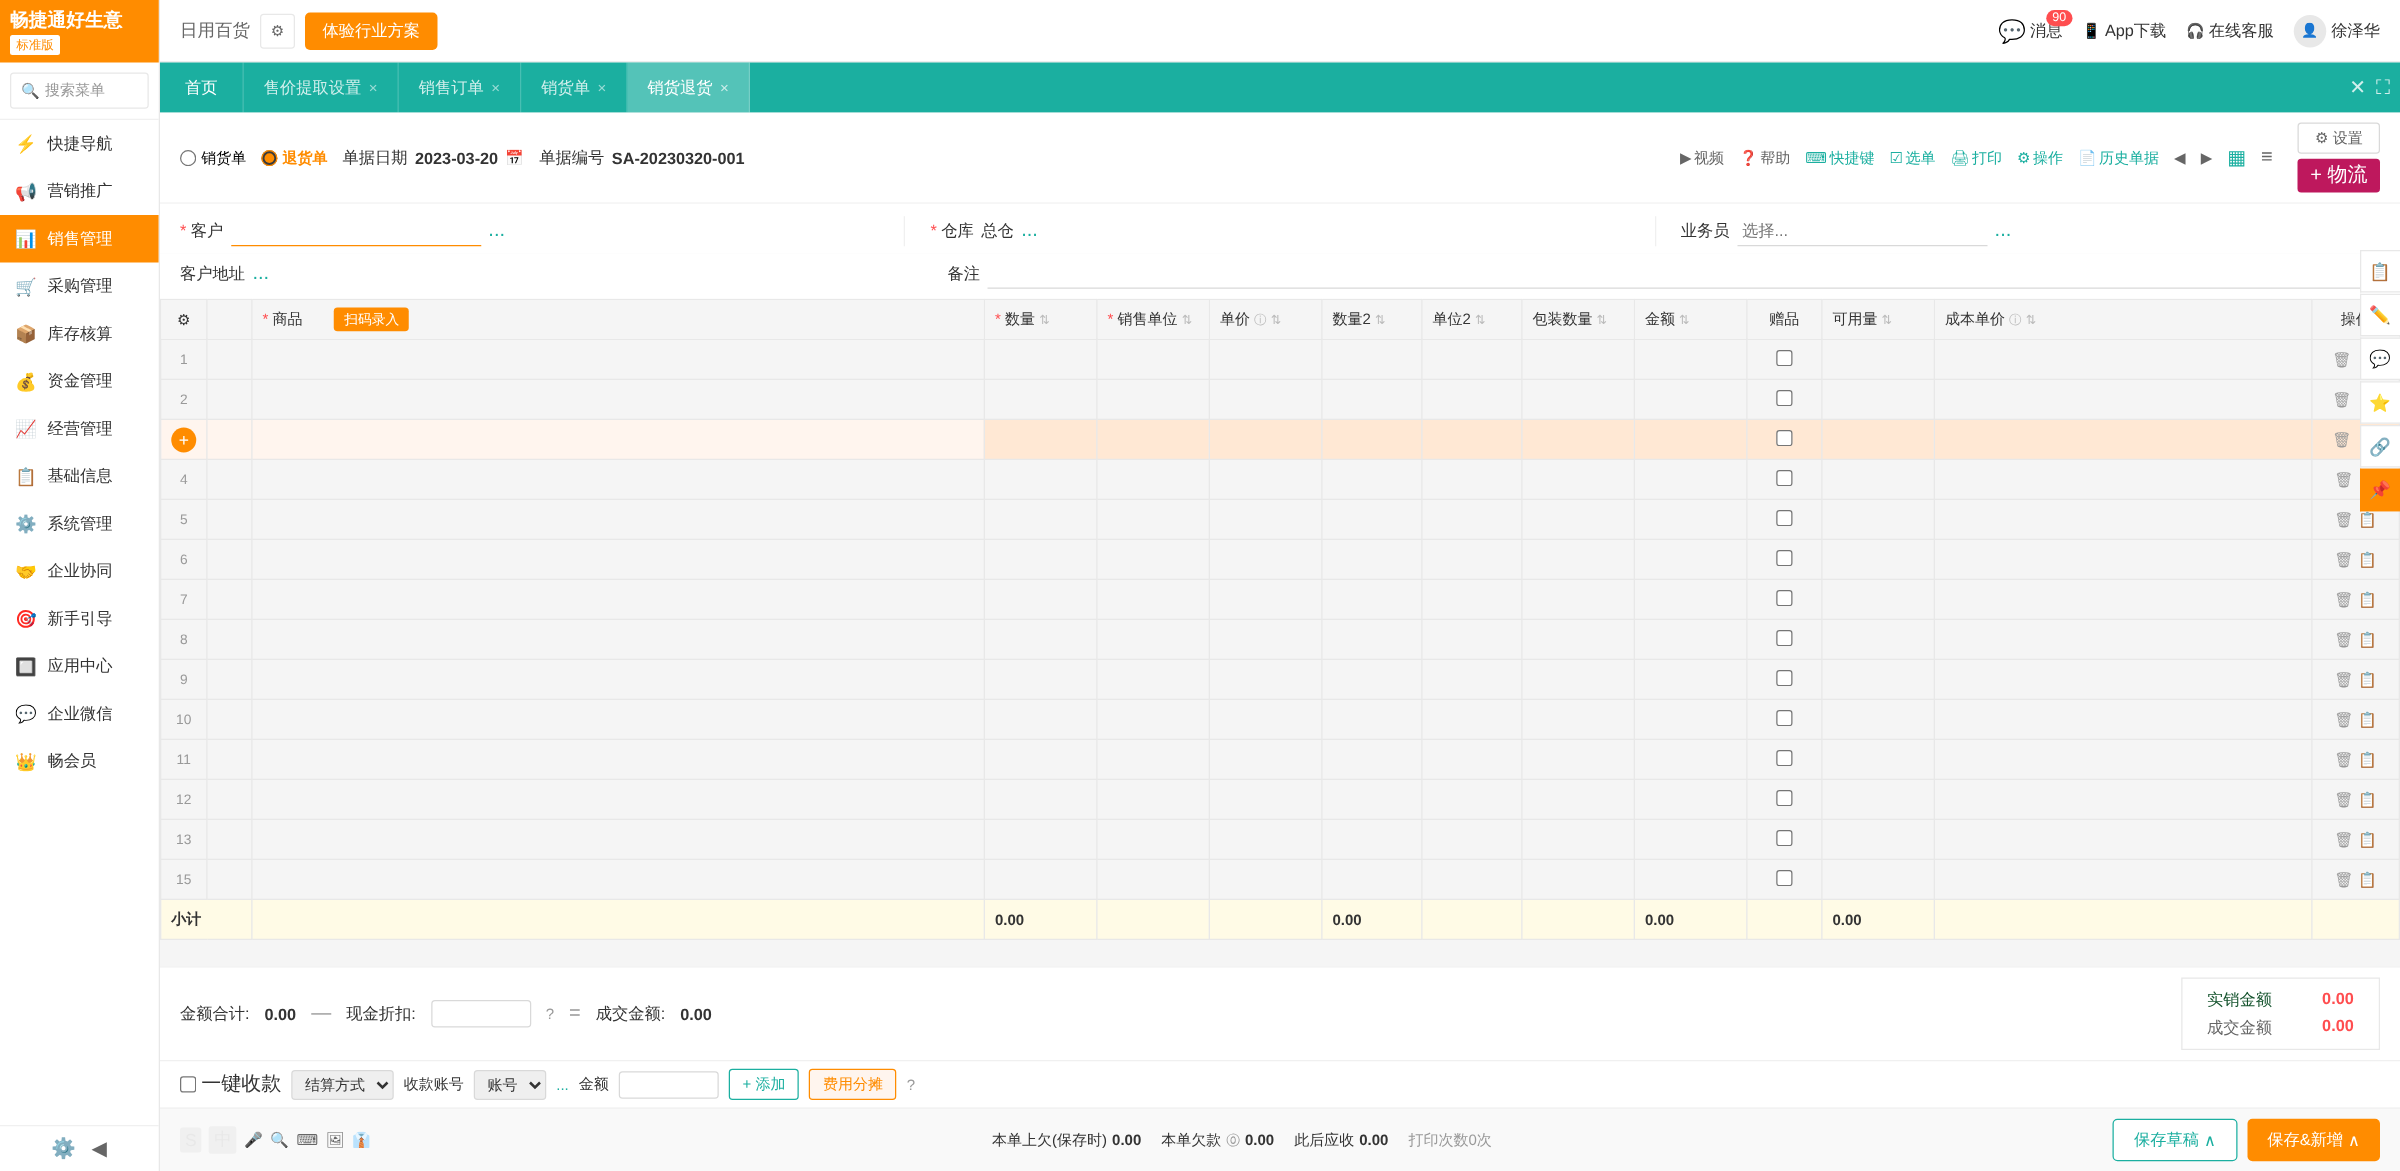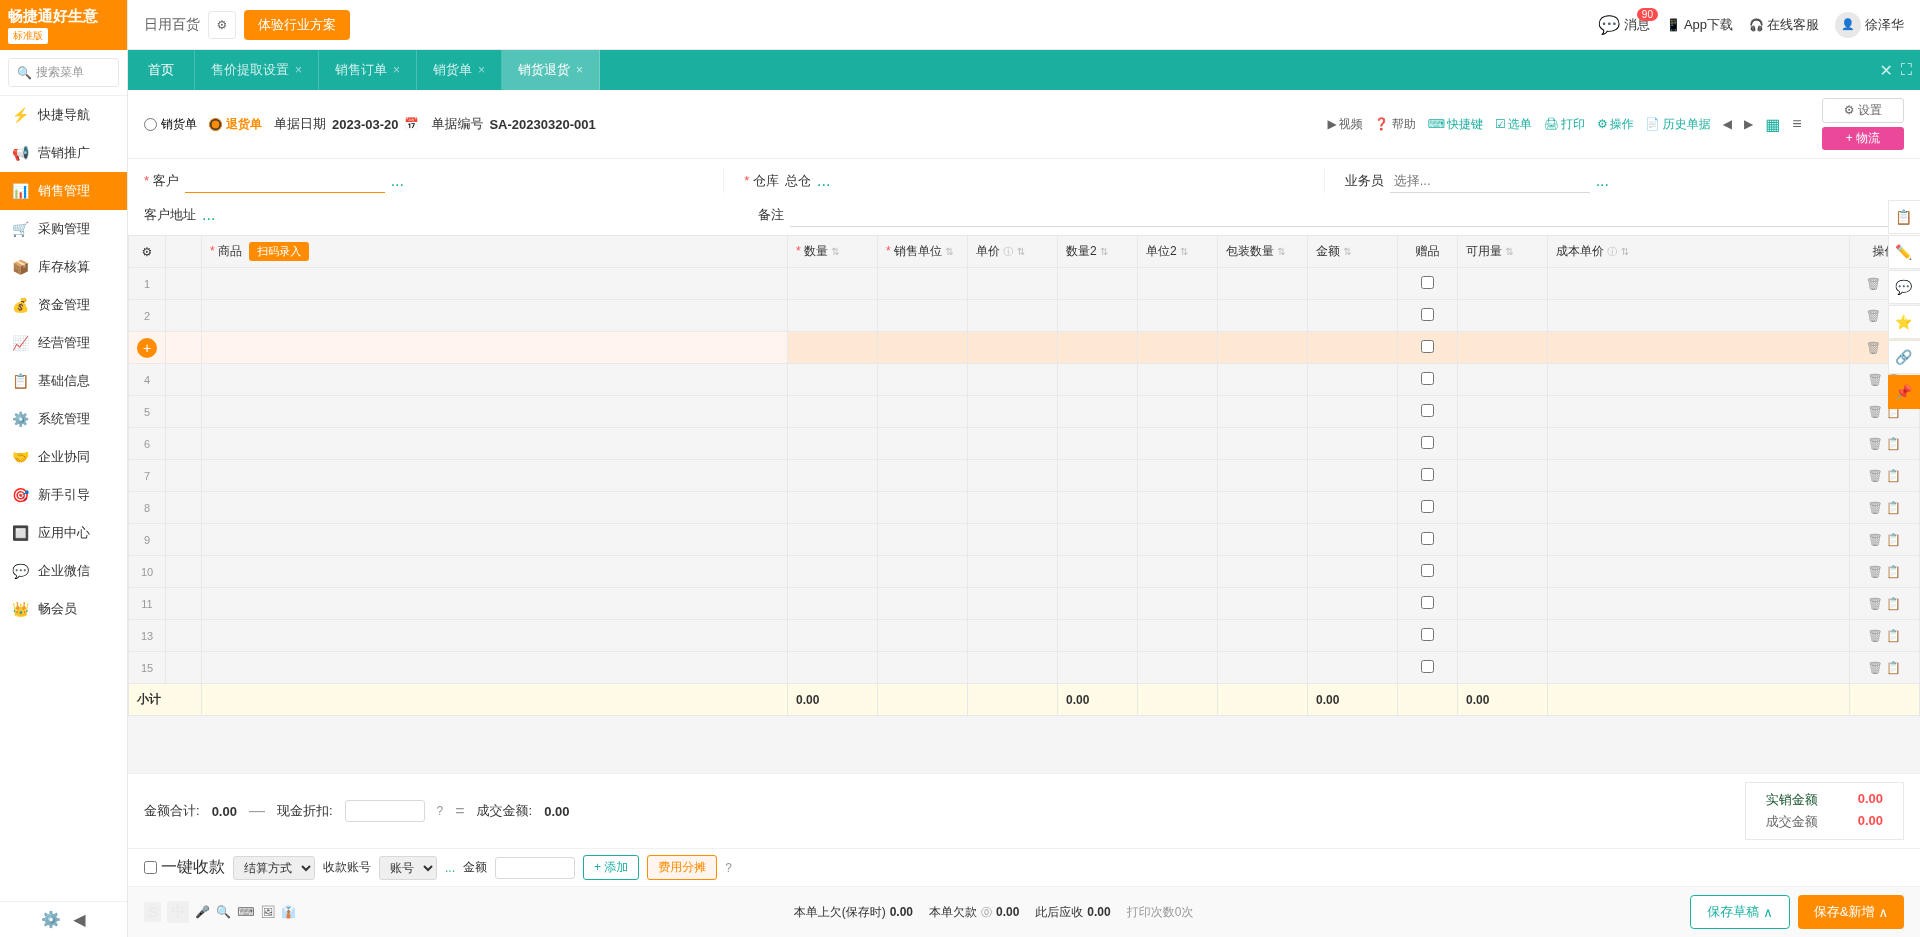--- a/index.html
+++ b/index.html
@@ -244,21 +244,21 @@
           <span style="cursor:pointer;color:#666;">▶</span>
           <span style="cursor:pointer;color:#1bafa0;font-size:16px;">▦</span>
           <span style="cursor:pointer;color:#666;font-size:16px;">≡</span>
         </div>
 
         <div style="display:flex;flex-direction:column;gap:4px;margin-left:8px;">
           <button style="background:#fff;border:1px solid #d9d9d9;color:#666;padding:3px 10px;border-radius:3px;cursor:pointer;font-size:12px;white-space:nowrap;">
             <span>⚙</span>
             <span>设置</span>
           </button>
-          <button style="background:#ec4899;color:#fff;padding:3px 24px;border-radius:3px;cursor:pointer;font-size:12px;border:none;white-space:nowrap;">+ 物流</button>
+          <button style="background:#be185d;color:#fff;padding:3px 10px;border-radius:3px;cursor:pointer;font-size:16px;border:none;white-space:nowrap;">+ 物流</button>
         </div>
       </div>
 
       <div style="padding:10px 16px 6px;background:#fff;display:flex;gap:0;align-items:stretch;">
         <div style="display:flex;align-items:center;gap:6px;flex:1;">
           <span style="color:#ff4d4f;font-size:13px;white-space:nowrap;">* <span style="color:#333;">客户</span></span>
           <input type="text" style="flex: 1 1 0%; border-top: none; border-right: none; border-left: none; border-image: initial; border-bottom: 1px solid rgb(255, 140, 0); padding: 4px; font-size: 13px; outline: none; min-width: 0px; max-width: 200px;" placeholder="">
           <span style="color:#1bafa0;cursor:pointer;font-size:16px;">...</span>
         </div>
         <div style="width:1px;background:#f0f0f0;margin:0 20px;"></div>
@@ -291,21 +291,21 @@
         <table class="data-table">
           <thead>
             <tr>
               <th class="col-gear-th" style="width:36px;text-align:center;">
                 <span>⚙</span>
               </th>
               <th style="width:36px;"></th>
               <th style="min-width:140px;">
                 <span style="color:#ff4d4f;">* </span>
                 <span>商品</span>
-                <button style="background:#ff8c00;color:#fff;padding:2px 8px;border-radius:3px;font-size:11px;border:none;cursor:pointer;margin-left:4px;">扫码录入</button>
+                <button style="background:#ff8c00;color:#fff;padding:2px 8px;border-radius:3px;font-size:11px;border:none;cursor:pointer;margin-left:22px;">扫码录入</button>
               </th>
               <th style="width:90px;">
                 <span style="color:#ff4d4f;">* </span>数量
                 <span style="color:#bbb;font-size:10px;">⇅</span>
               </th>
               <th style="width:90px;">
                 <span style="color:#ff4d4f;">* </span>销售单位
                 <span style="color:#bbb;font-size:10px;">⇅</span>
               </th>
               <th style="width:90px;">
@@ -511,20 +511,36 @@
                 <td></td>
                 <td></td>
                 <td></td>
                 <td style="text-align:center;"><input type="checkbox" style=""></td>
                 <td></td>
                 <td></td>
                 <td style="text-align:center;"><span style="cursor:pointer;color:#999;margin-right:4px;">🗑</span><span style="cursor:pointer;color:#999;">📋</span></td>
               </tr>
             <tr>
                 <td style="text-align:center;color:#999;font-size:11px;">11</td>
+                <td></td>
+                <td></td>
+                <td></td>
+                <td></td>
+                <td></td>
+                <td></td>
+                <td></td>
+                <td></td>
+                <td></td>
+                <td style="text-align:center;"><input type="checkbox" style=""></td>
+                <td></td>
+                <td></td>
+                <td style="text-align:center;"><span style="cursor:pointer;color:#999;margin-right:4px;">🗑</span><span style="cursor:pointer;color:#999;">📋</span></td>
+              </tr>
+            <tr>
+                <td style="text-align:center;color:#999;font-size:11px;">12</td>
                 <td></td>
                 <td></td>
                 <td></td>
                 <td></td>
                 <td></td>
                 <td></td>
                 <td></td>
                 <td></td>
                 <td></td>
                 <td style="text-align:center;"><input type="checkbox" style=""></td>

